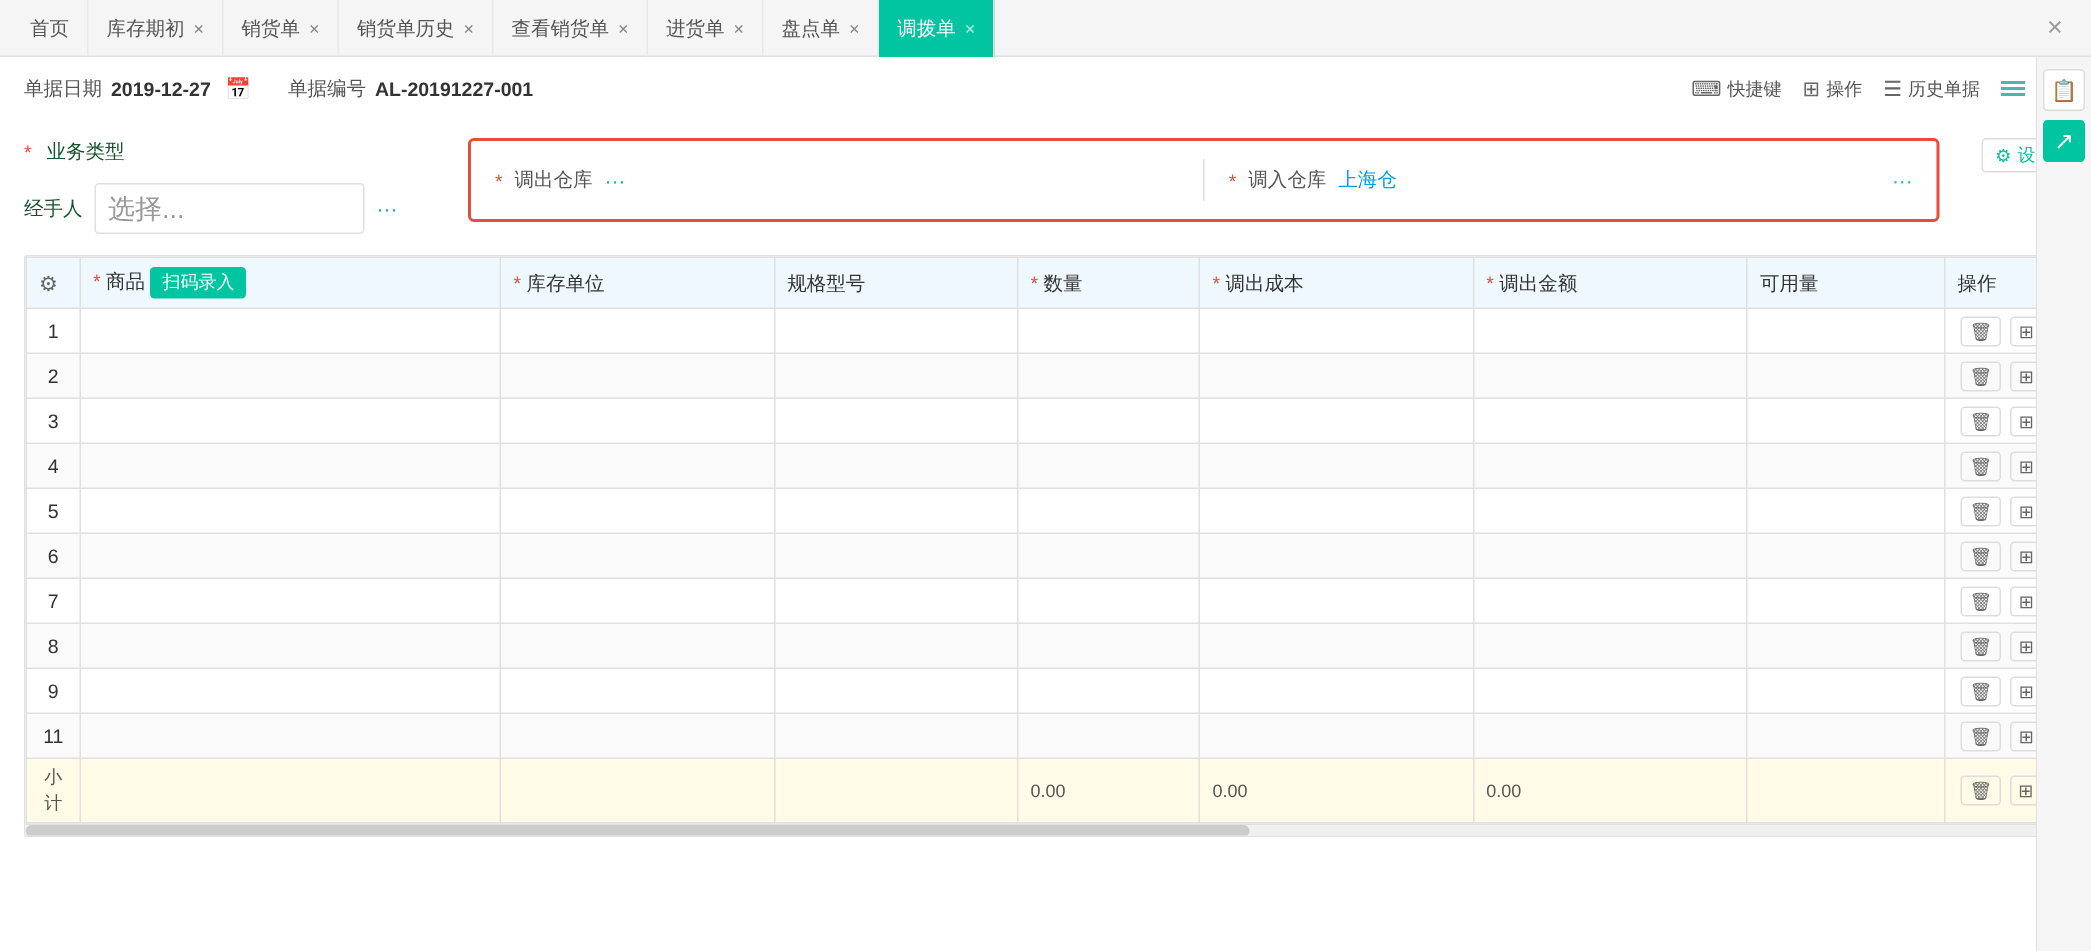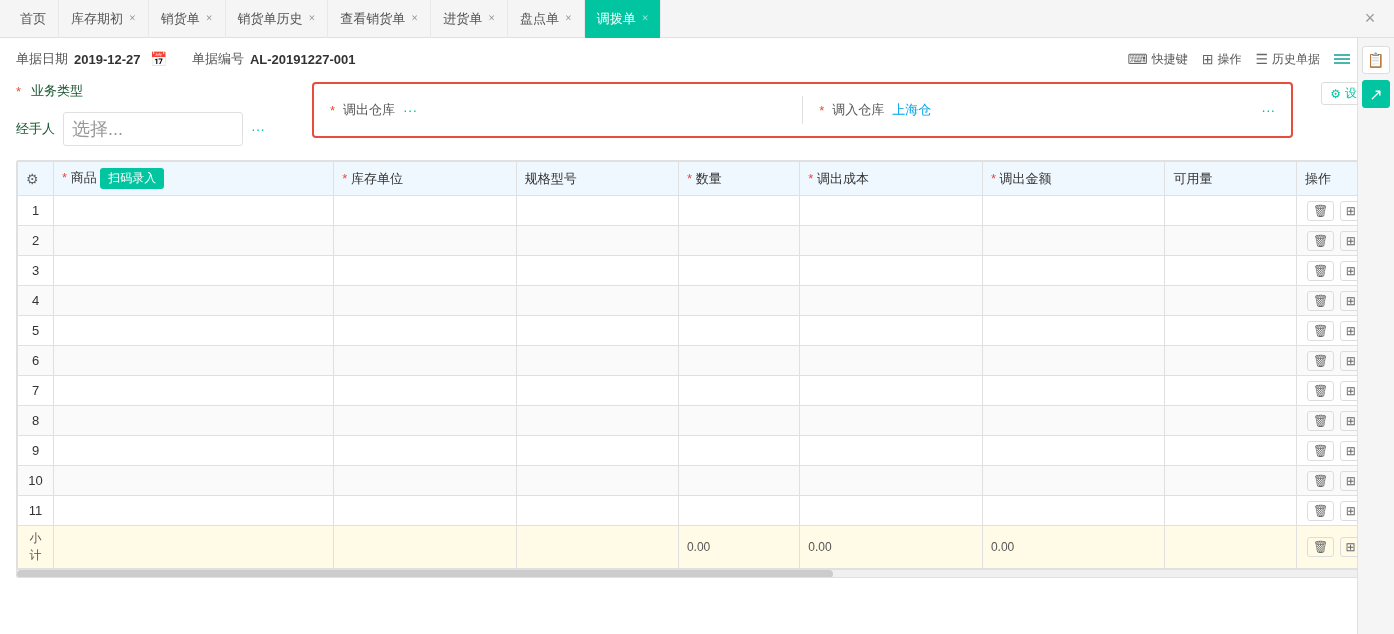--- a/index.html
+++ b/index.html
@@ -12,21 +12,20 @@
       border-bottom: 1px solid #e0e0e0;
       height: 38px; padding: 0 8px;
       position: relative;
     }
     .tab-item {
       display: flex; align-items: center;
       padding: 0 12px; height: 38px;
       cursor: pointer; font-size: 13px; color: #555;
       border-right: 1px solid #e8e8e8;
       white-space: nowrap;
-      font-family: Liberation Serif, serif;
     }
     .tab-item.active {
       background: #00c5a0; color: #fff;
     }
     .tab-close {
       margin-left: 6px; font-size: 12px; color: inherit;
       cursor: pointer; opacity: 0.7;
     }
     .tab-bar-close {
       margin-left: auto;
@@ -34,21 +33,21 @@
       display: flex; align-items: center; justify-content: center;
       cursor: pointer; font-size: 18px; color: #999;
     }
 
     
     .main { padding: 12px 16px; }
 
     
     .header-row {
       display: flex; align-items: center;
-      margin-bottom: 14px; gap: 24px;
+      margin-bottom: 24px; gap: 24px;
     }
     .header-field {
       display: flex; align-items: center; gap: 6px; font-size: 13px;
     }
     .header-field .label { color: #555; }
     .header-field .value { color: #333; font-weight: bold; }
     .calendar-icon { color: #00c5a0; font-size: 14px; cursor: pointer; margin-left: 4px; }
     .header-right {
       margin-left: auto;
       display: flex; align-items: center; gap: 14px;
@@ -440,34 +439,20 @@
       <td></td>
       <td></td>
       <td></td>
       <td>
         <button class="op-btn">🗑</button>
         <button class="op-btn">⊞</button>
       </td>
     </tr>
           <tr>
       <td class="row-num">9</td>
-      <td></td>
-      <td></td>
-      <td></td>
-      <td></td>
-      <td></td>
-      <td></td>
-      <td></td>
-      <td>
-        <button class="op-btn">🗑</button>
-        <button class="op-btn">⊞</button>
-      </td>
-    </tr>
-          <tr>
-      <td class="row-num">10</td>
       <td></td>
       <td></td>
       <td></td>
       <td></td>
       <td></td>
       <td></td>
       <td></td>
       <td>
         <button class="op-btn">🗑</button>
         <button class="op-btn">⊞</button>

